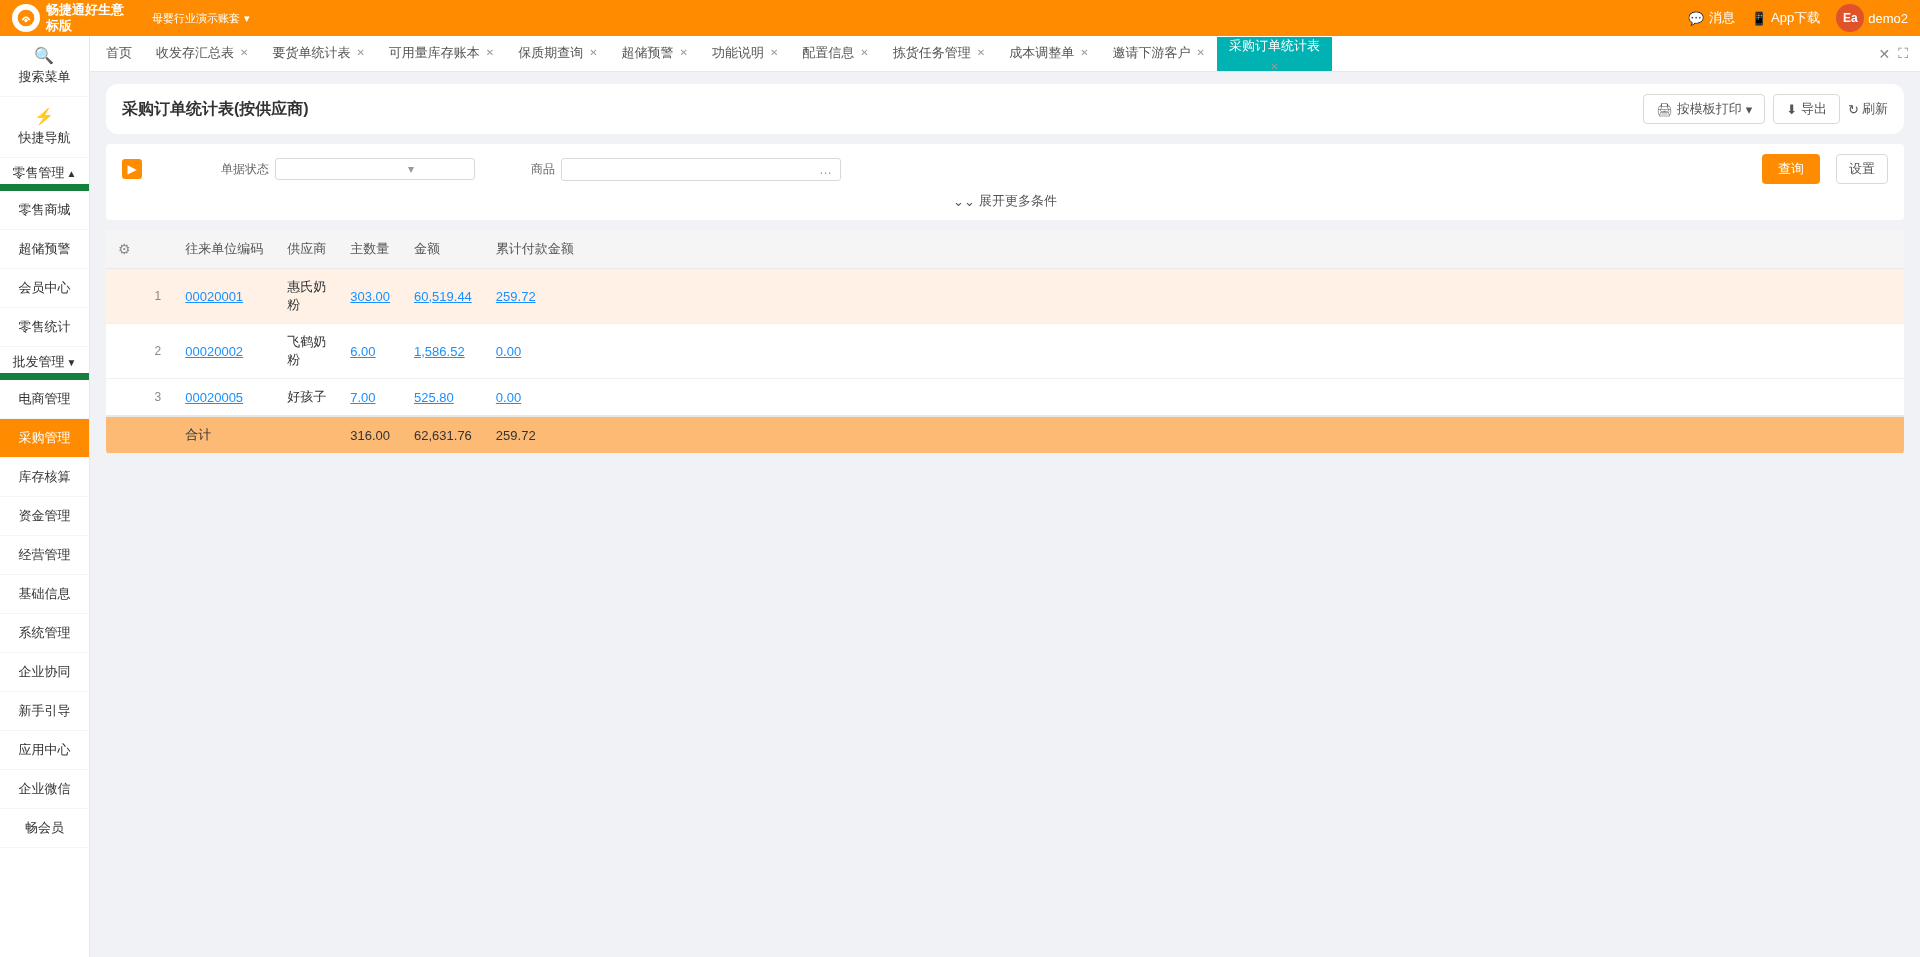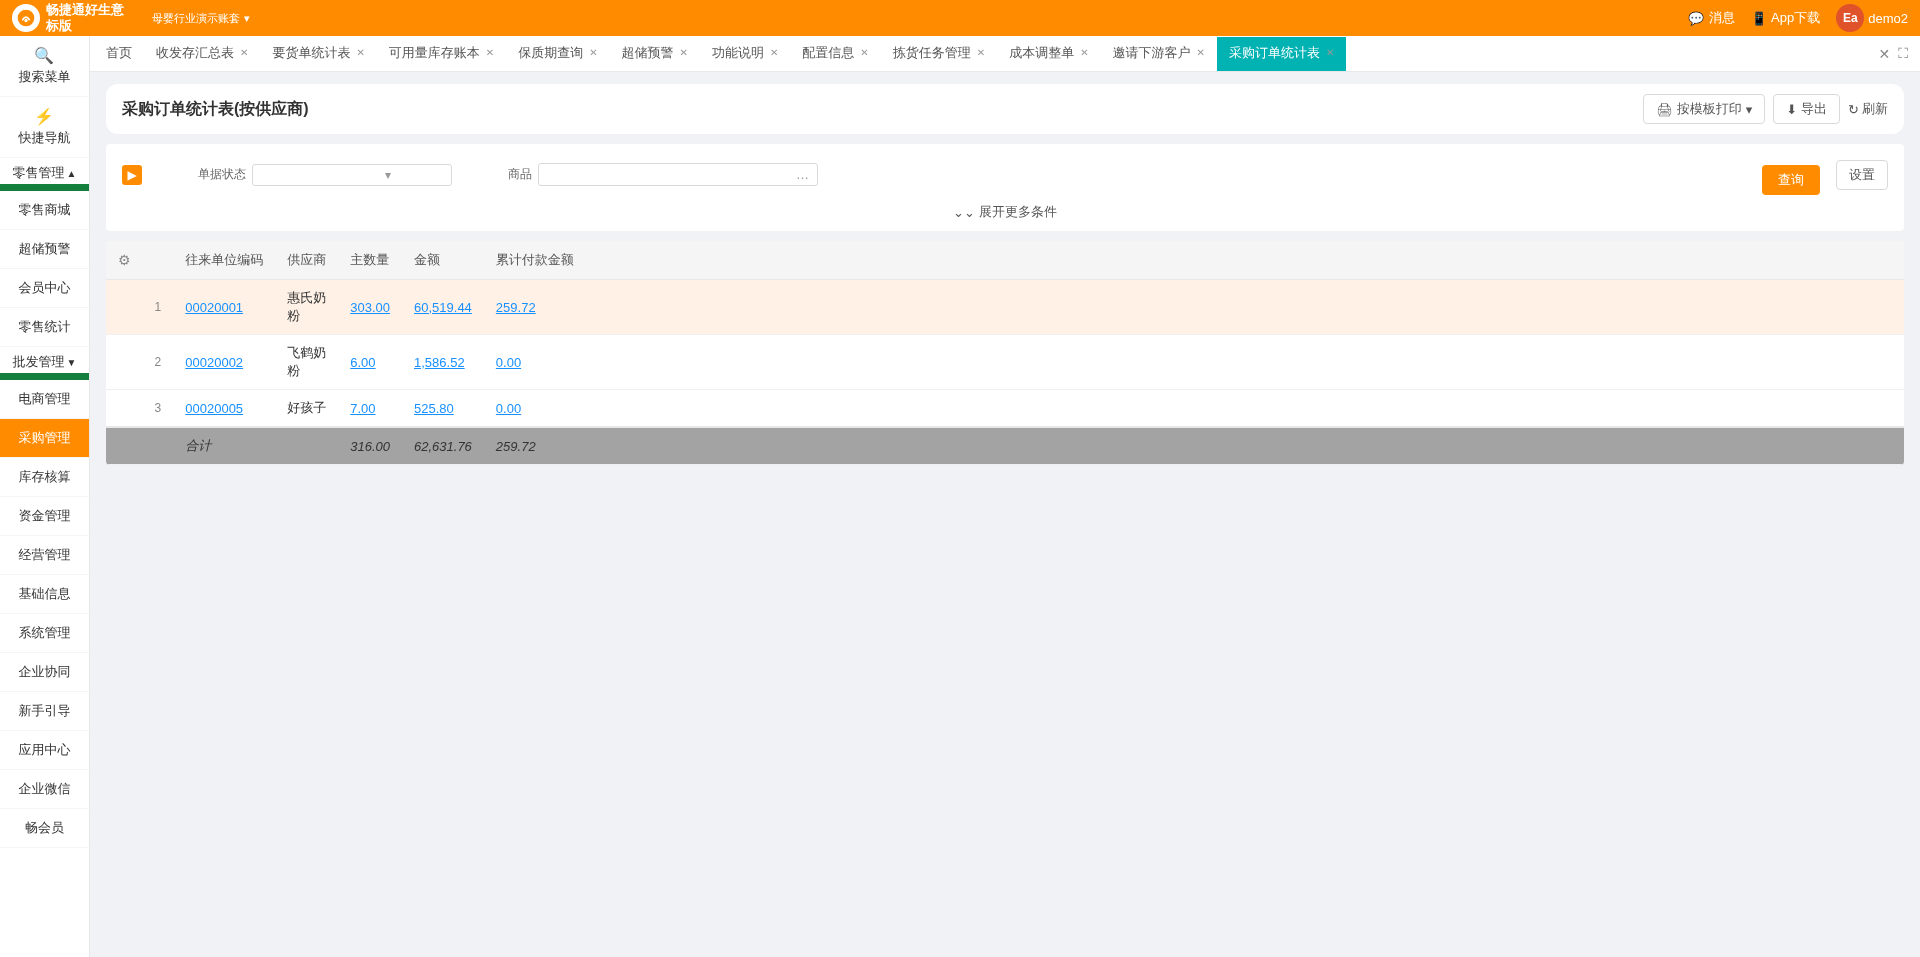--- a/index.html
+++ b/index.html
@@ -29,21 +29,21 @@
     .sidebar-section { padding: 6px 6px 2px; text-align: center; cursor: pointer; color: #333; font-size: 12px; border-bottom: 7px solid #15803d; display: flex; align-items: center; justify-content: center; gap: 2px; }
     .sidebar-section .arrow { font-size: 10px; }
 
     
     .content-area { flex: 1; display: flex; flex-direction: column; overflow: hidden; }
 
     
     .tab-bar { background: #fff; border-bottom: 1px solid #e8e8e8; display: flex; align-items: center; height: 36px; padding: 0 4px; overflow-x: auto; flex-shrink: 0; white-space: nowrap; }
     .tab-bar::-webkit-scrollbar { height: 3px; }
     .tab-item { display: inline-flex; align-items: center; gap: 6px; padding: 0 12px; height: 34px; cursor: pointer; border-bottom: 2px solid transparent; color: #555; font-size: 12px; flex-shrink: 0; }
-    .tab-item.active { color: #ff8c00; border-bottom-color: #ff8c00; background: #fff8f0; }
+    .tab-item.active { color: #ff8c00; border-bottom-color: #ff8c00; background: #fff8f0; flex-direction: column; }
     .tab-item.home { font-weight: normal; }
     .tab-close { font-size: 10px; color: #999; cursor: pointer; }
     .tab-bar-actions { margin-left: auto; display: flex; align-items: center; gap: 8px; padding-right: 8px; }
     .tab-action-btn { cursor: pointer; color: #888; font-size: 14px; }
 
     
     .page-content { flex: 1; padding: 12px 16px; overflow-y: auto; background: #f0f2f5; }
     .page-header { display: flex; align-items: center; justify-content: space-between; margin-bottom: 10px; background: #fff; padding: 10px 16px; border-radius: 12px; }
     .page-title { font-size: 16px; font-weight: bold; color: #333; }
     .page-actions { display: flex; align-items: center; gap: 8px; }
@@ -69,21 +69,21 @@
 
     
     .table-container { background: #fff; border-radius: 4px; overflow: hidden; }
     .table-wrapper { overflow-x: auto; }
     table { width: 100%; border-collapse: collapse; }
     thead tr { background: #f5f5f5; }
     th { padding: 10px 12px; text-align: left; font-weight: 500; color: #555; border-bottom: 1px solid #e8e8e8; font-size: 13px; white-space: nowrap; }
     td { padding: 9px 12px; border-bottom: 1px solid #f0f0f0; color: #333; font-size: 13px; }
     tr.selected td { background: #fff1e6; }
     .td-link { color: #1890ff; cursor: pointer; text-decoration: underline; }
-    .footer-row td { background: #a3a3a3; font-weight: 500; border-top: 2px solid #e8e8e8; font-style: italic; }
+    .footer-row td { background: #fdba74; font-weight: 500; border-top: 2px solid #e8e8e8; }
     .settings-icon { color: #888; cursor: pointer; font-size: 14px; }
     .expand-arrow { display: inline-flex; width: 20px; height: 20px; background: #ff8c00; color: #fff; border-radius: 3px; align-items: center; justify-content: center; cursor: pointer; font-size: 12px; }
     .row-num { color: #888; font-size: 12px; }
 
     
     ::-webkit-scrollbar { width: 6px; height: 6px; }
     ::-webkit-scrollbar-track { background: #f1f1f1; }
     ::-webkit-scrollbar-thumb { background: #ccc; border-radius: 3px; }
 
     .teal-tab { background: #00b2b2 !important; color: #fff !important; border-bottom-color: #00b2b2 !important; }
@@ -274,39 +274,39 @@
       </div>
 
       <div class="filter-bar">
         <div class="filter-row">
 
           <div style="display:flex;align-items:flex-start;">
             <span class="expand-arrow">▶</span>
           </div>
 
 
-          <div class="filter-item" style="margin-left:40px;">
+          <div class="filter-item" style="margin-left:63px;">
             <span class="filter-label">单据状态</span>
             <div class="filter-select" style="min-width:200px;">
               <span></span>
               <span style="flex:1;"></span>
               <span>▾</span>
             </div>
           </div>
 
           <div class="filter-item" style="margin-left:40px;">
             <span class="filter-label">商品</span>
             <div class="filter-input" style="min-width:280px;">
               <span></span>
               <span style="flex:1;"></span>
               <span style="color:#999;">…</span>
             </div>
           </div>
 
-          <button class="btn-primary" style="margin-left:auto;margin-top:11px;">
+          <button class="btn-primary" style="margin-left:auto;">
             <span>查询</span>
           </button>
           <button class="btn-secondary">
             <span>设置</span>
           </button>
         </div>
 
         <div class="expand-btn">
           <span>⌄⌄</span>
           <span>展开更多条件</span>

